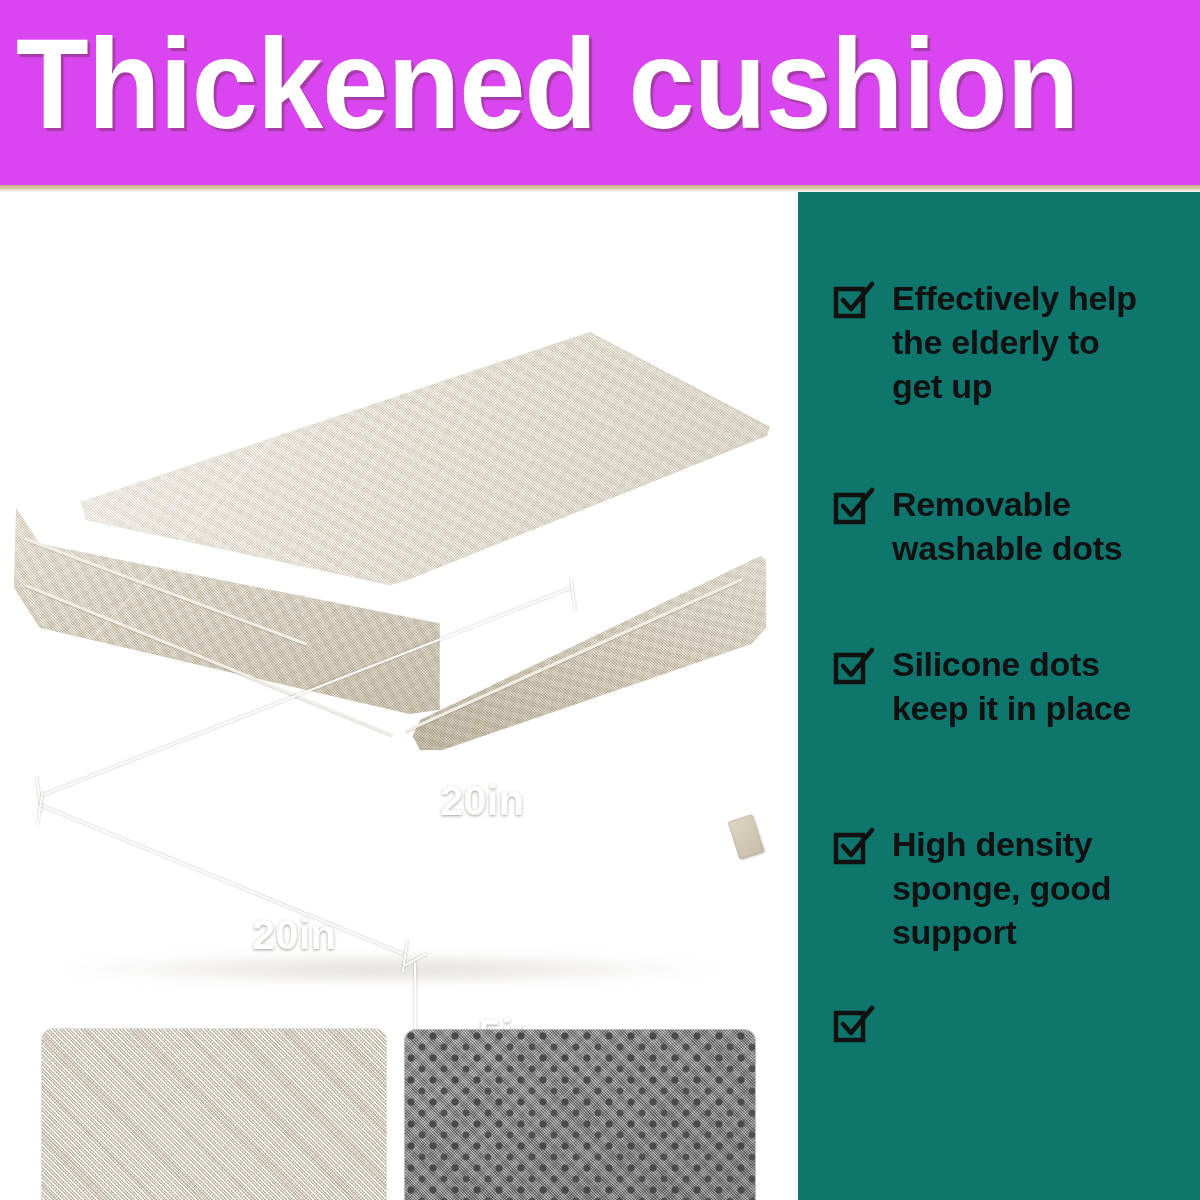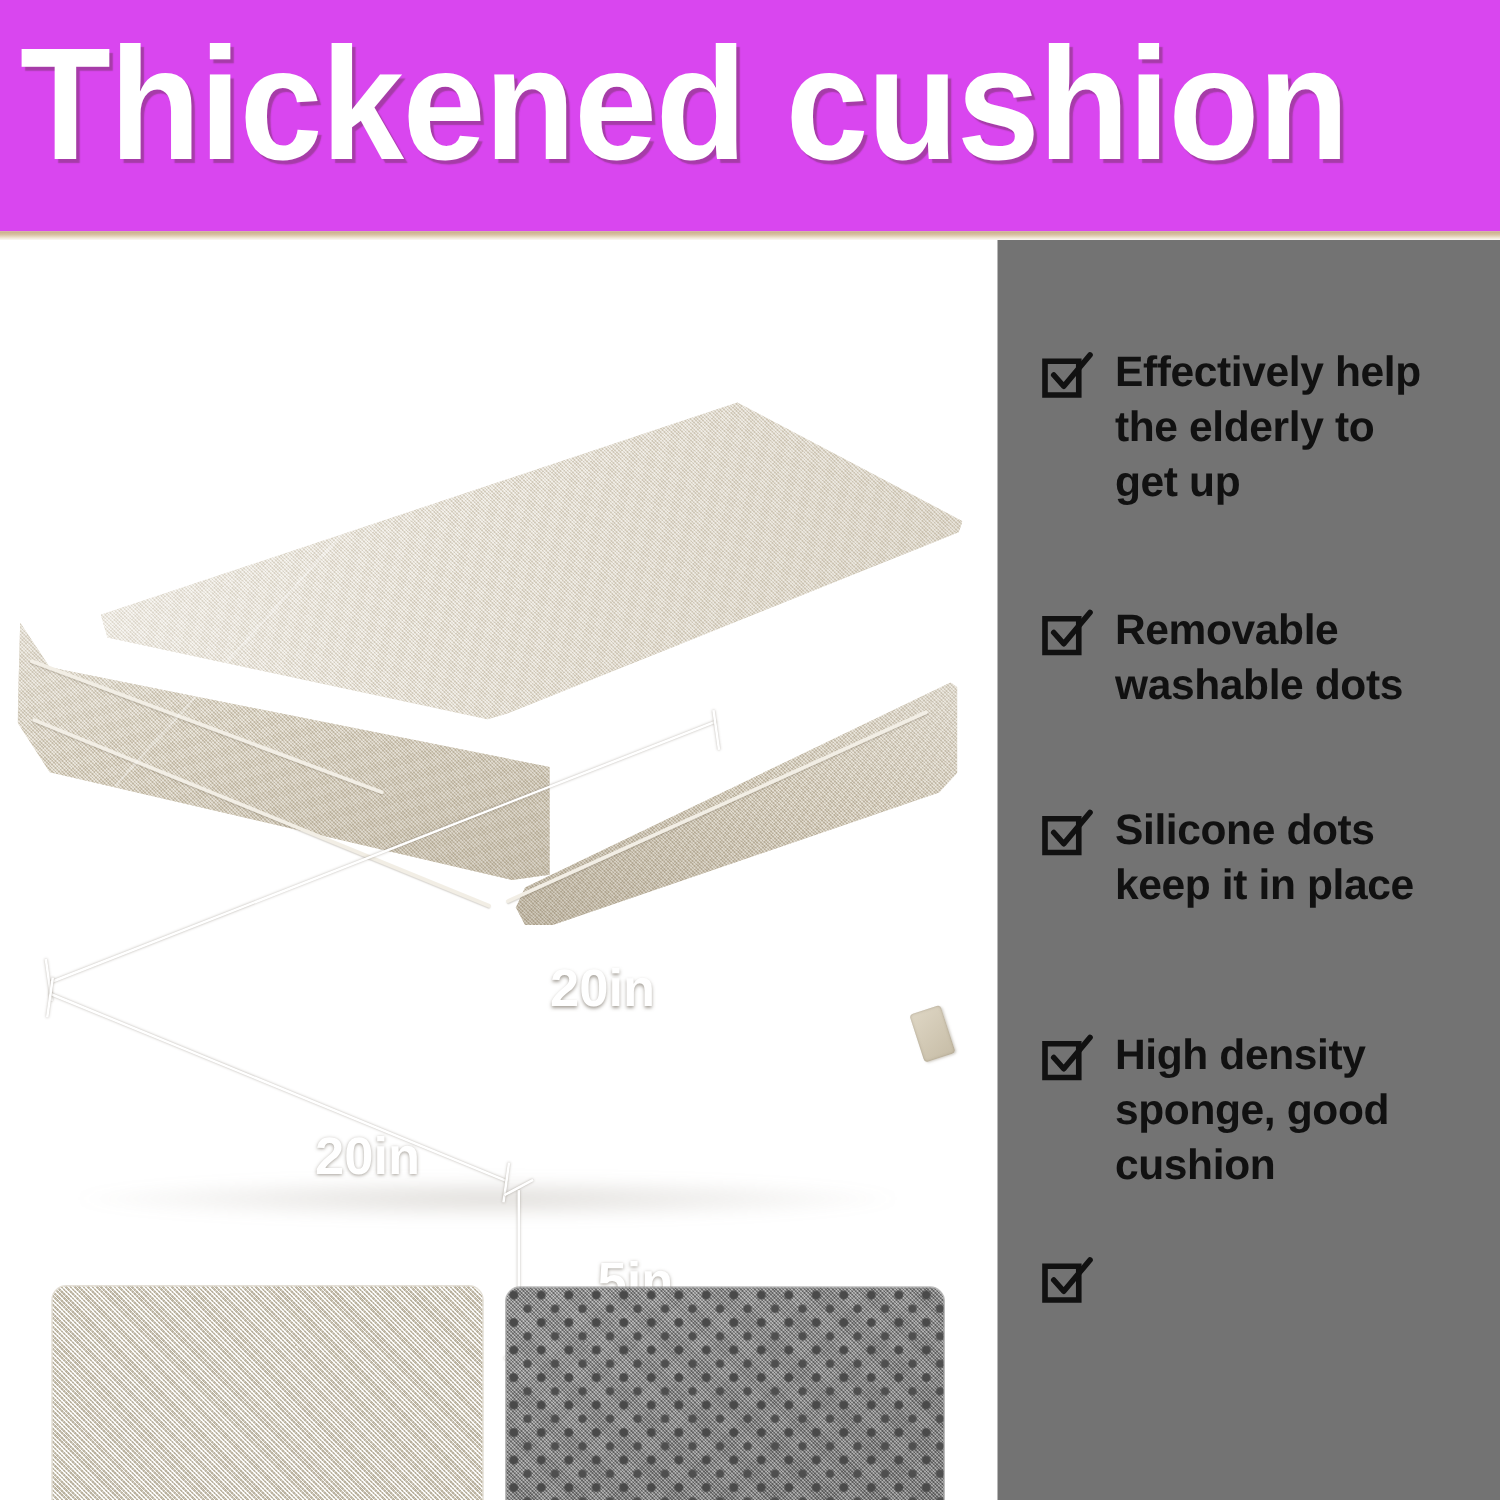--- a/index.html
+++ b/index.html
@@ -61,21 +61,21 @@
     left: 0; top: 192px;
     width: 798px;
     height: 1008px;
     background: #ffffff;
   }
 
   
   #cushion-figure {
     position: absolute;
     left: 0px;
-    top: 120px;
+    top: 130px;
     width: 742px;
     height: 560px;
   }
 
   
   #cushion-top {
     position: absolute;
     left: 10px;
     top: 0px;
     width: 760px;
@@ -254,21 +254,21 @@
     background-size: 22px 22px, 22px 22px, auto, auto, auto;
     box-shadow: 0 0 0 1px rgba(120,120,120,0.5);
   }
 
   
   #feature-sidebar {
     position: absolute;
     left: 798px; top: 192px;
     width: 402px;
     height: 1008px;
-    background: #737373;
+    background: #0f766e;
   }
 
   .feature-item {
     position: absolute;
     left: 34px;
     width: 370px;
     display: flex;
     align-items: flex-start;
     gap: 16px;
   }
@@ -383,21 +383,21 @@
 
     <div class="feature-item" id="feature-item-3">
       <span class="check-icon">
         <svg width="44" height="44" viewBox="0 0 44 44">
           <path d="M4 10 H31 V37 H4 Z" fill="none" stroke="#111" stroke-width="4.5"></path>
           <path d="M11 21 L19 30 L40 5" fill="none" stroke="#111" stroke-width="4.5" stroke-linecap="round" stroke-linejoin="round"></path>
         </svg>
       </span>
       <span class="feature-label">High density
 sponge, good
-cushion</span>
+support</span>
     </div>
 
     <div class="feature-item" id="feature-item-4">
       <span class="check-icon">
         <svg width="44" height="44" viewBox="0 0 44 44">
           <path d="M4 10 H31 V37 H4 Z" fill="none" stroke="#111" stroke-width="4.5"></path>
           <path d="M11 21 L19 30 L40 5" fill="none" stroke="#111" stroke-width="4.5" stroke-linecap="round" stroke-linejoin="round"></path>
         </svg>
       </span>
     </div>

